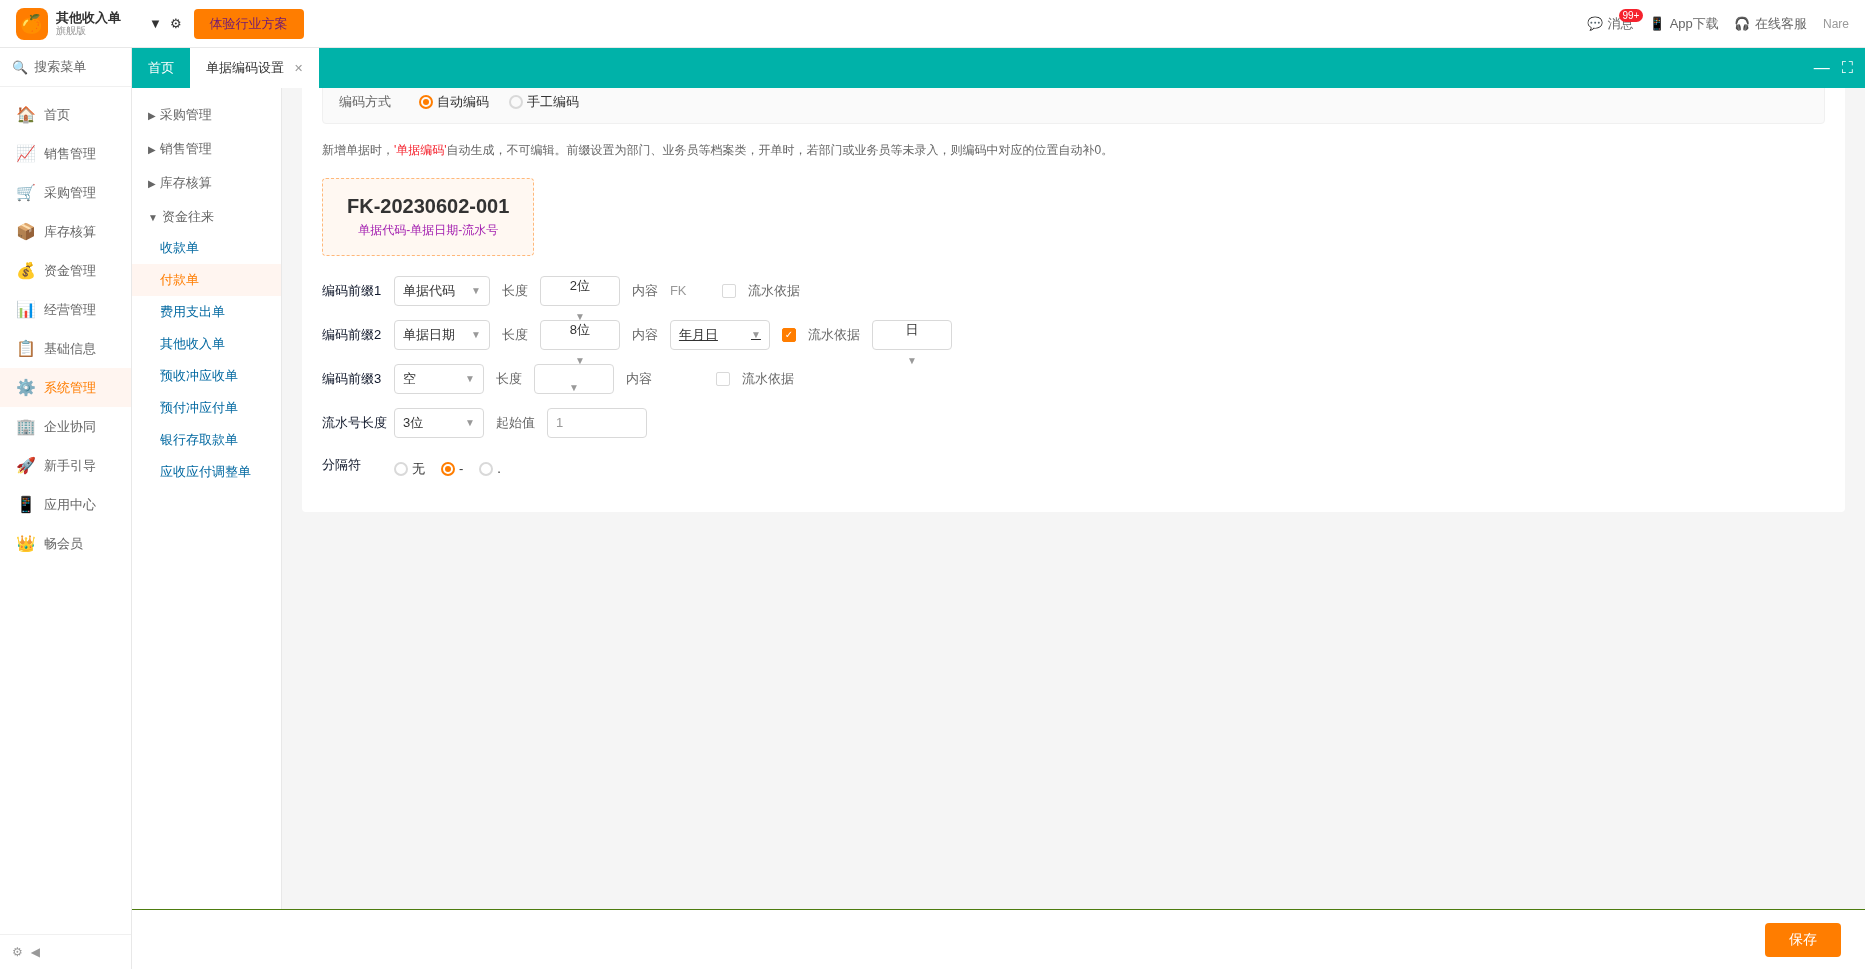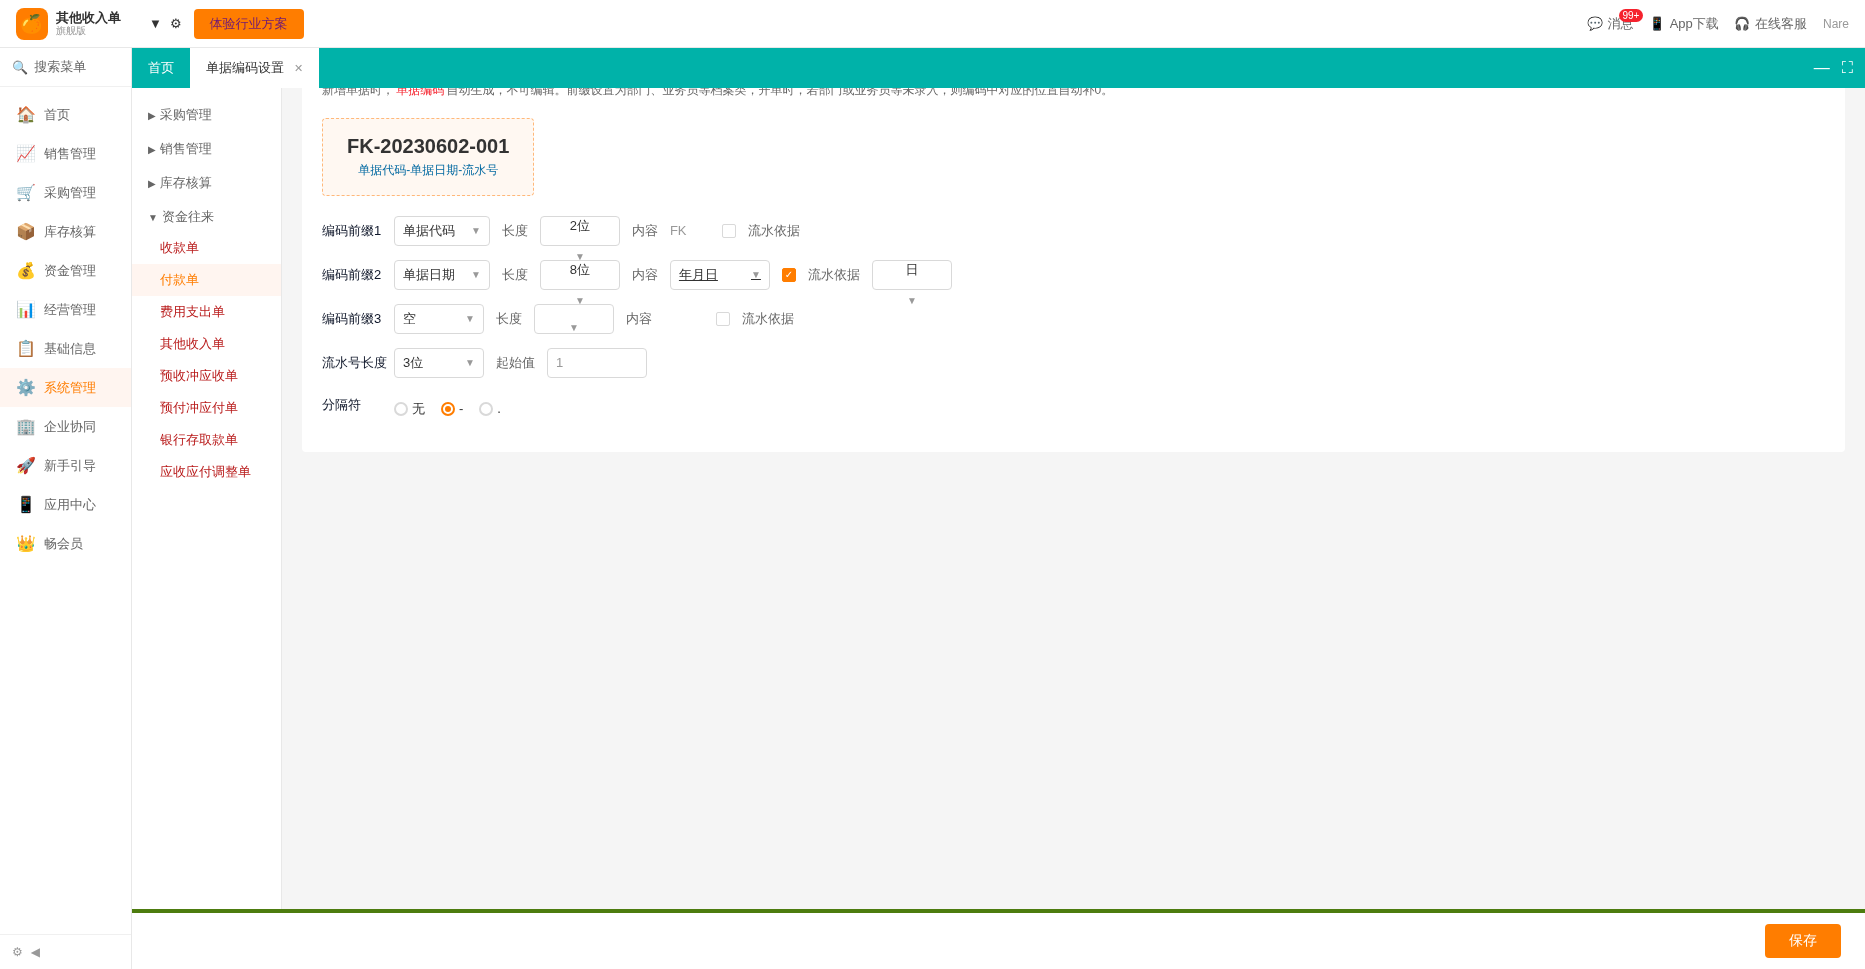--- a/index.html
+++ b/index.html
@@ -204,21 +204,21 @@
       align-items: center;
       padding: 6px 16px;
       font-size: 13px;
       color: #666;
       cursor: pointer;
       gap: 4px;
     }
     .sub-nav-item {
       padding: 7px 16px 7px 28px;
       font-size: 13px;
-      color: #b91c1c;
+      color: #0369a1;
       cursor: pointer;
     }
     .sub-nav-item.active {
       color: #ff7d00;
       background: #fff5f0;
       font-weight: 500;
     }
     .chevron { font-size: 10px; }
 
     
@@ -304,21 +304,21 @@
       text-align: center;
     }
     .code-preview-value {
       font-size: 20px;
       font-weight: 600;
       color: #333;
       display: block;
     }
     .code-preview-desc {
       font-size: 12px;
-      color: #0369a1;
+      color: #a21caf;
       display: block;
       margin-top: 4px;
     }
 
     
     .checkbox-item {
       display: flex;
       align-items: center;
       gap: 6px;
       margin-bottom: 16px;
@@ -401,21 +401,21 @@
     }
 
     
     .bottom-bar {
       position: fixed;
       bottom: 0;
       left: 132px;
       right: 0;
       height: 60px;
       background: #fff;
-      border-top: 4px solid #4d7c0f;
+      border-top: 1px solid #4d7c0f;
       display: flex;
       align-items: center;
       justify-content: flex-end;
       padding: 0 24px;
       z-index: 99;
     }
     .save-btn {
       background: #ff7d00;
       color: white;
       border: none;
@@ -571,20 +571,31 @@
     <div class="sub-nav-item">银行存取款单</div>
     <div class="sub-nav-item">应收应付调整单</div>
   </div>
 </div>
 
 <div class="main-content">
   <h2 class="page-title">付款单编码设置</h2>
 
   <div class="section-card">
     
+    <div class="radio-group">
+      <span class="radio-label">编码方式</span>
+      <label class="radio-item">
+        <span class="radio-circle checked"></span>
+        <span>自动编码</span>
+      </label>
+      <label class="radio-item">
+        <span class="radio-circle"></span>
+        <span>手工编码</span>
+      </label>
+    </div>
 
     
     <p class="info-text">
       新增单据时，<span>'单据编码'</span>自动生成，不可编辑。前缀设置为部门、业务员等档案类，开单时，若部门或业务员等未录入，则编码中对应的位置自动补0。
     </p>
 
     
     <div class="code-preview">
       <span class="code-preview-value">FK-20230602-001</span>
       <span class="code-preview-desc">单据代码-单据日期-流水号</span>

